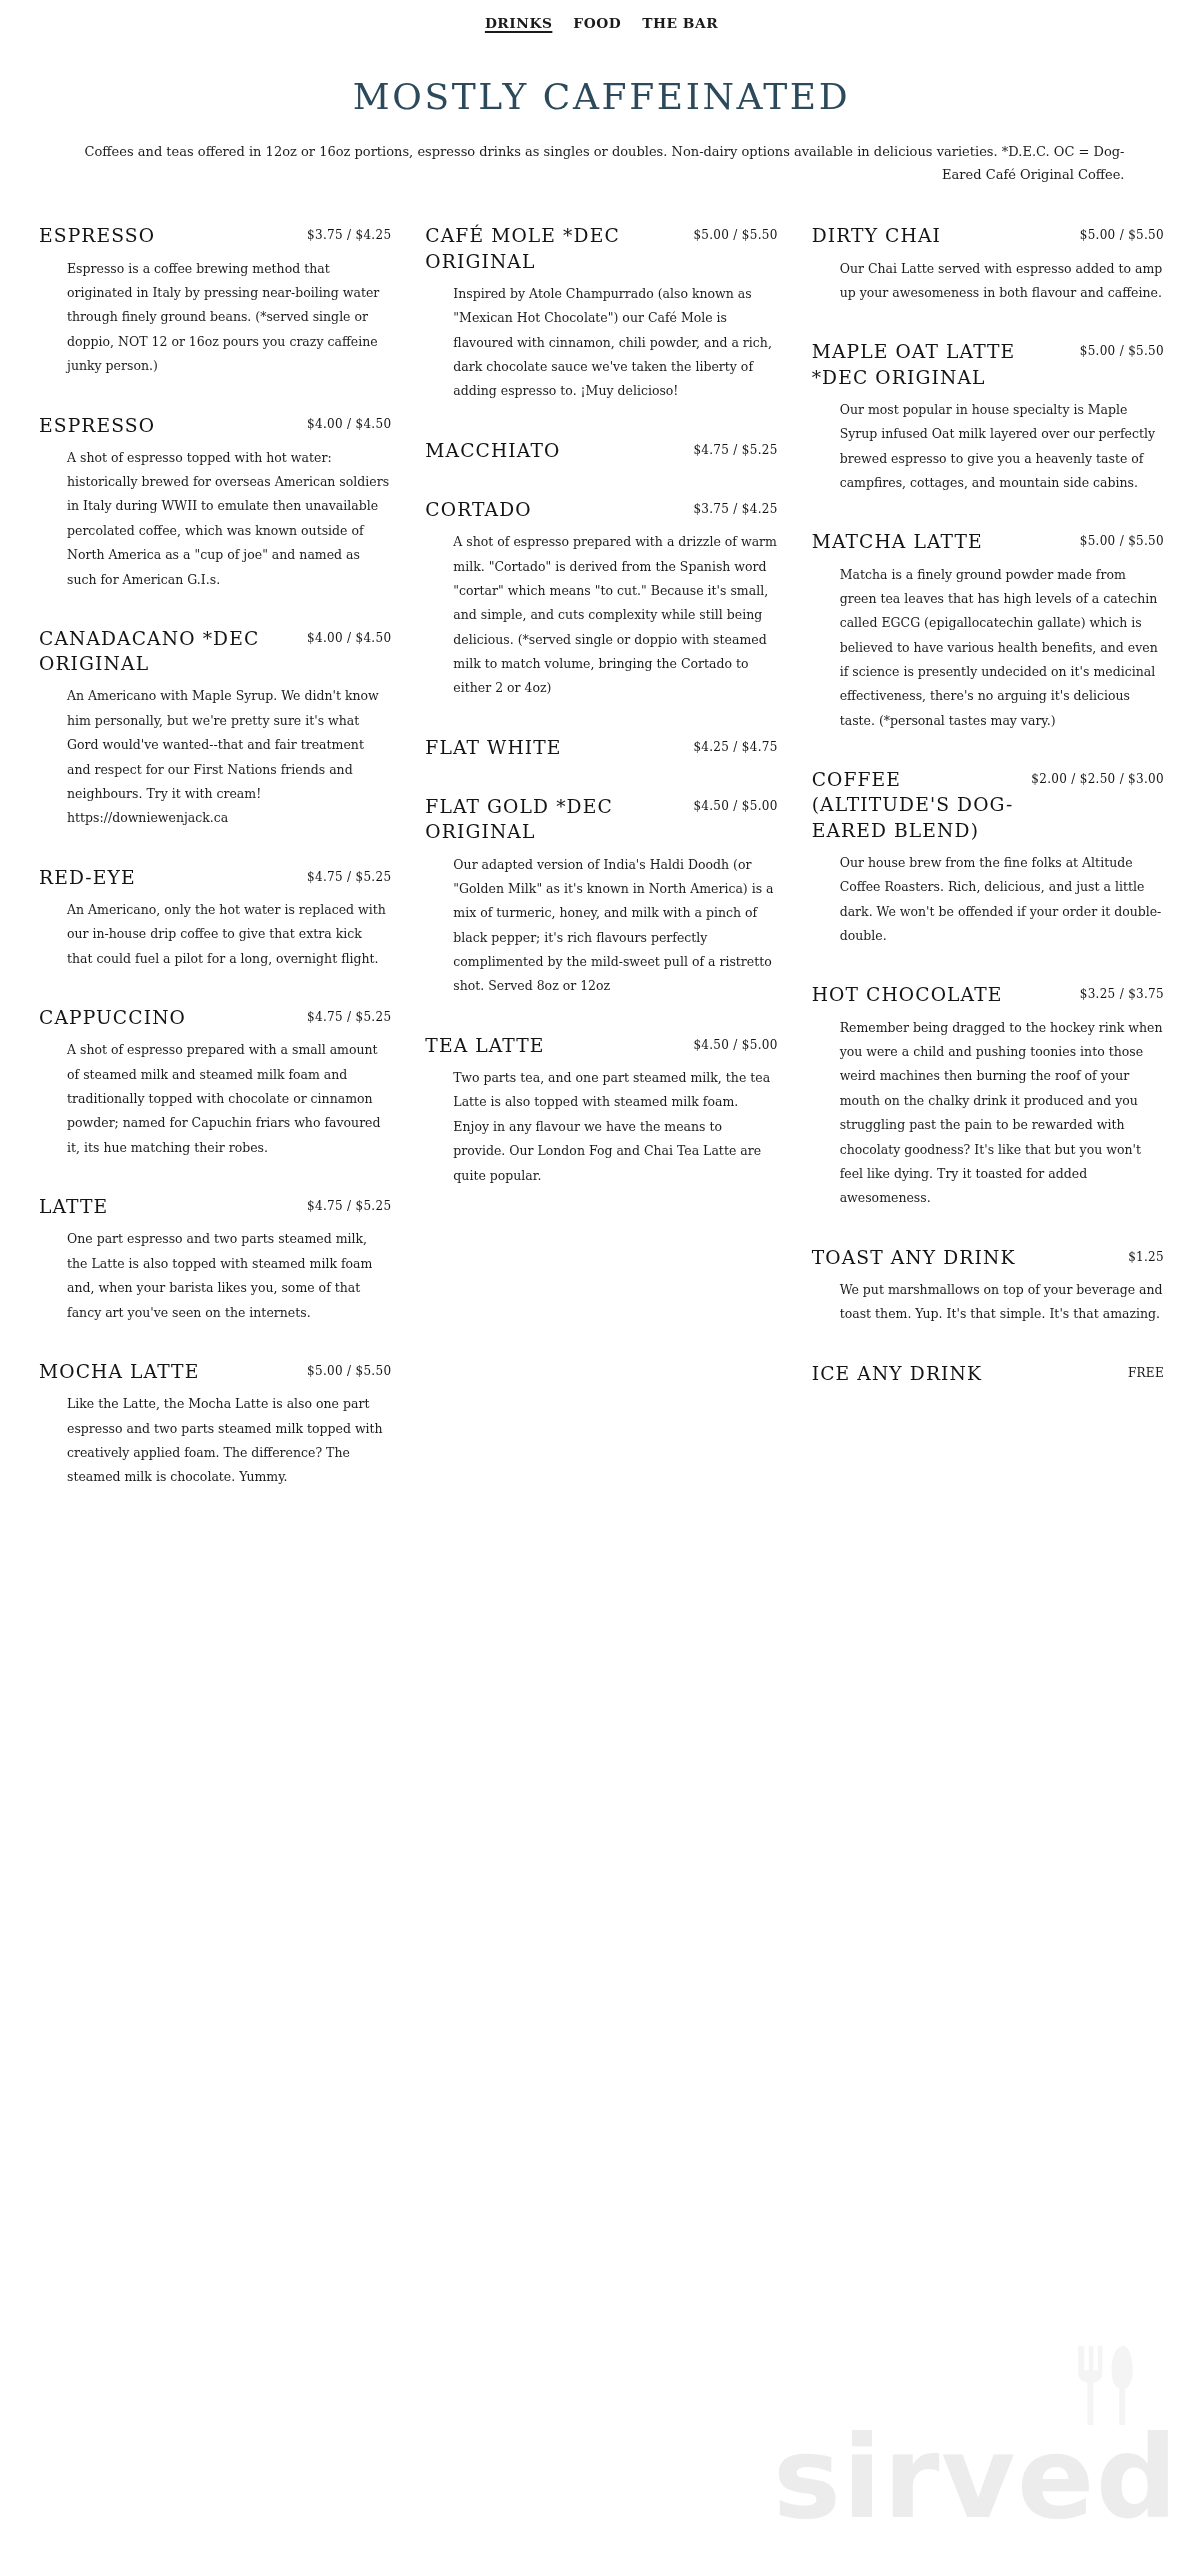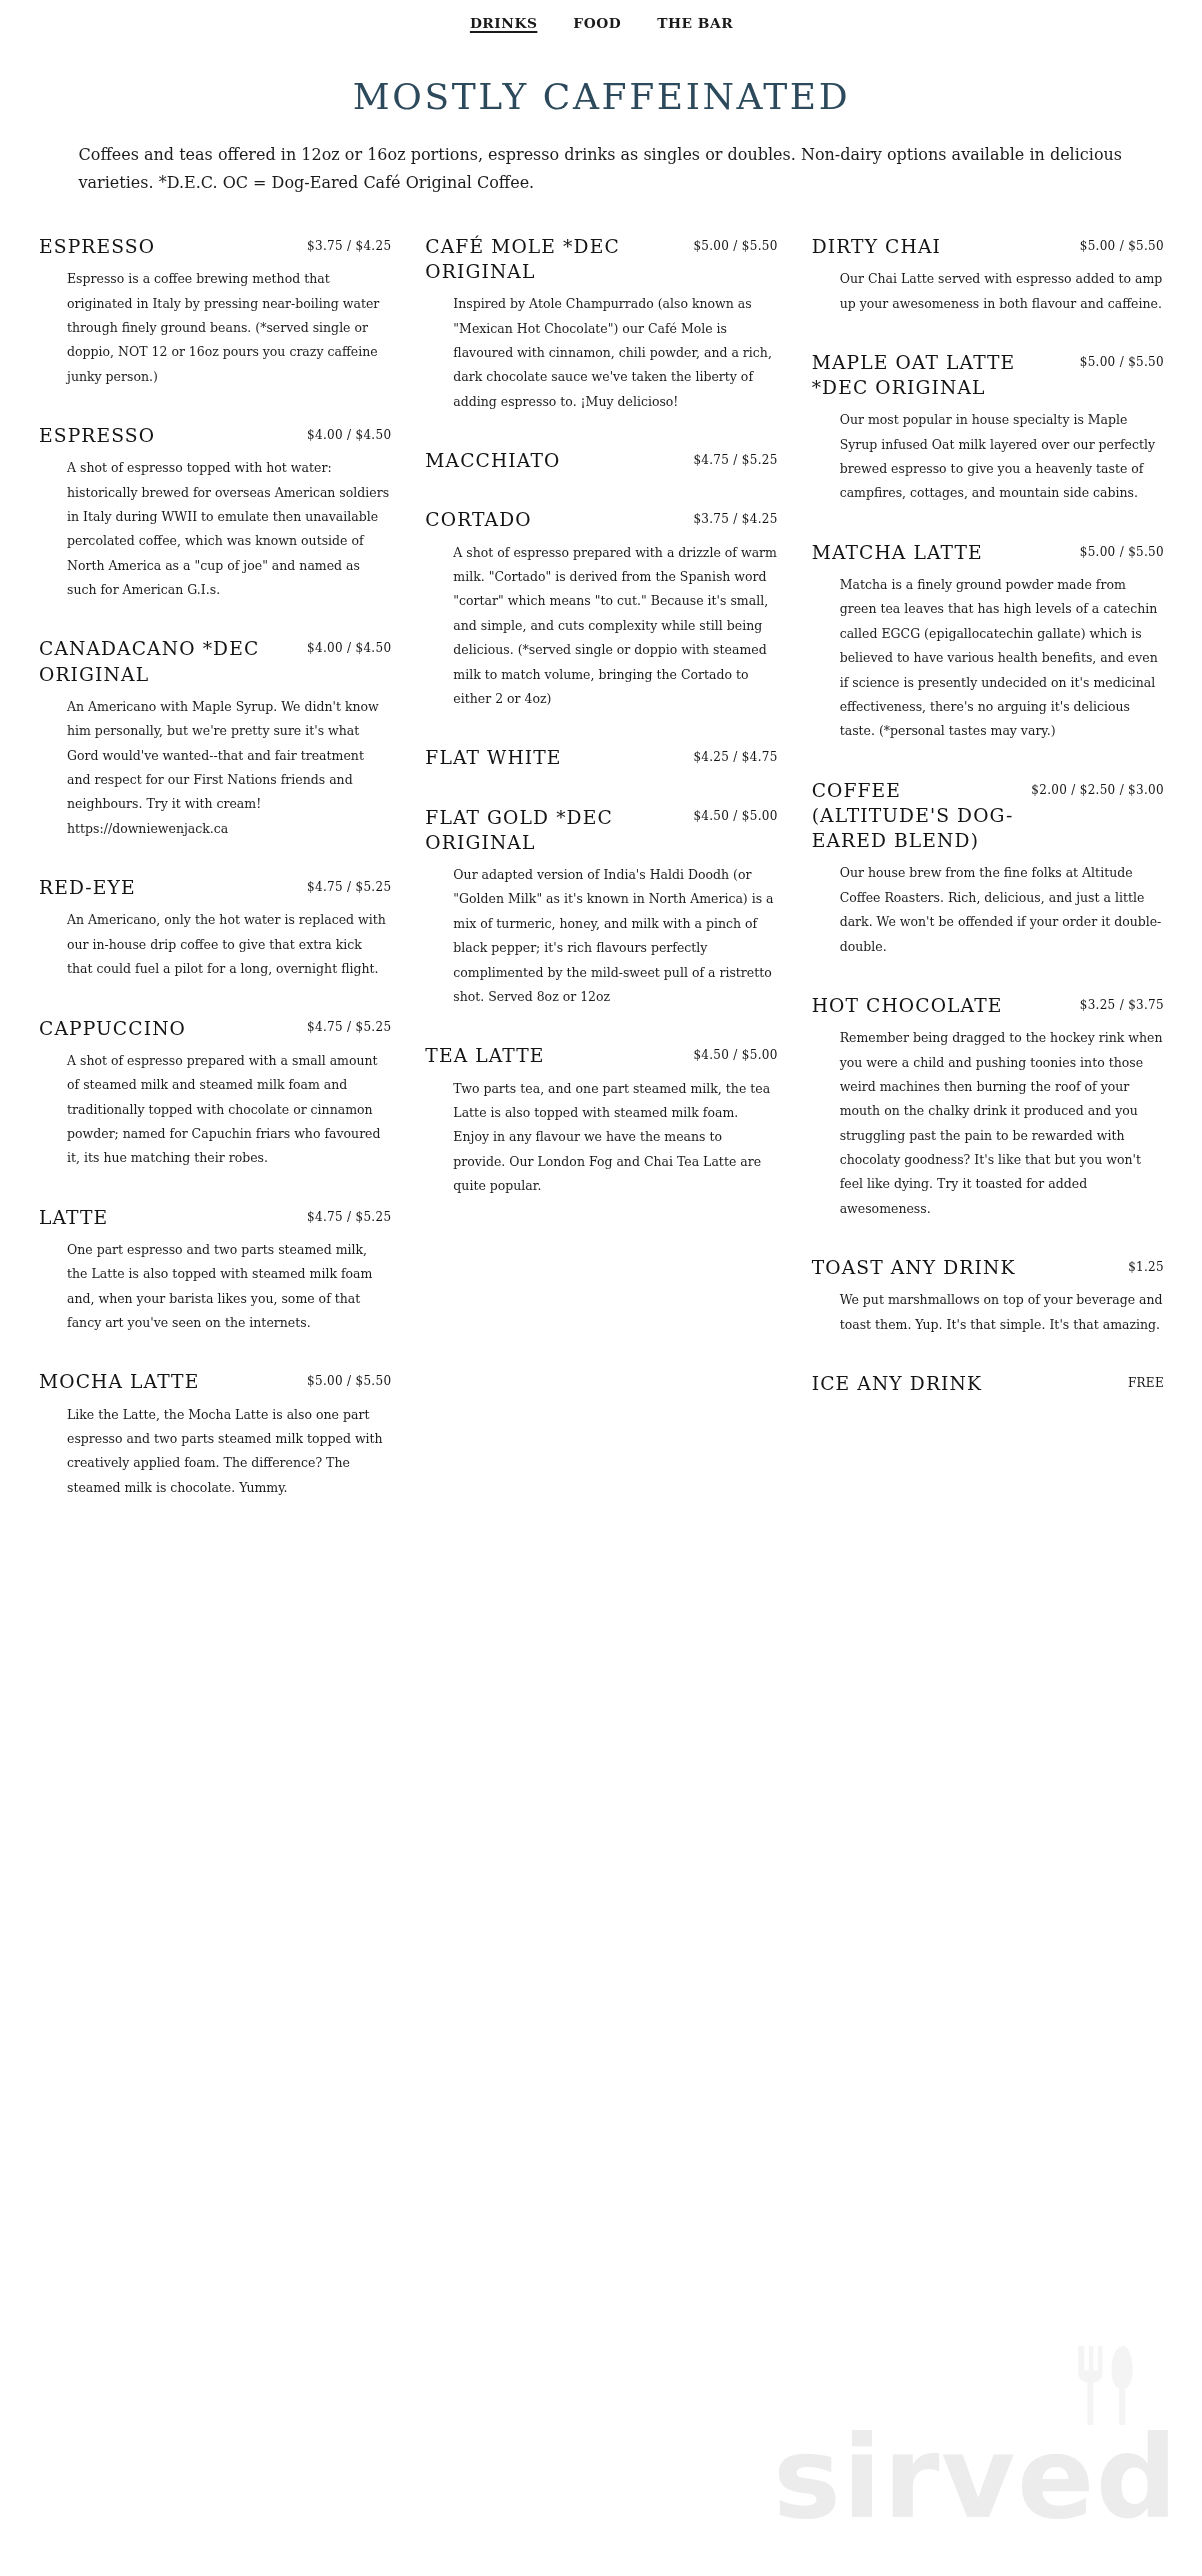--- a/index.html
+++ b/index.html
@@ -14,21 +14,21 @@
     color: #1c1c1c;
     position: relative;
     overflow: hidden;
   }
 
   
   .topnav {
     display: flex;
     justify-content: center;
     align-items: baseline;
-    gap: 36px;
+    gap: 21px;
     padding-top: 14.6px;
     padding-bottom: 3.2px;
   }
   .topnav a {
     font-family: "DejaVu Serif", "Liberation Serif", serif;
     font-size: 13.8px;
     letter-spacing: 0.5px;
     font-weight: 700;
     color: #1a1a1a;
     text-decoration: none;
@@ -47,22 +47,22 @@
     font-size: 36px;
     letter-spacing: 2.6px;
     color: #2c4a5c;
     font-weight: 400;
     font-family: "DejaVu Serif", "Liberation Serif", serif;
   }
 
   .intro {
     margin: 18px auto 0 auto;
     width: 1046px;
-    text-align: left;
-    font-size: 16px;
+    text-align: right;
+    font-size: 13px;
     line-height: 1.75;
     color: #1c1c1c;
     font-family: "DejaVu Serif", "Liberation Serif", serif;
   }
 
   
   .columns {
     display: flex;
     margin-top: 37px;
     padding: 0 39px 49px 39px;

